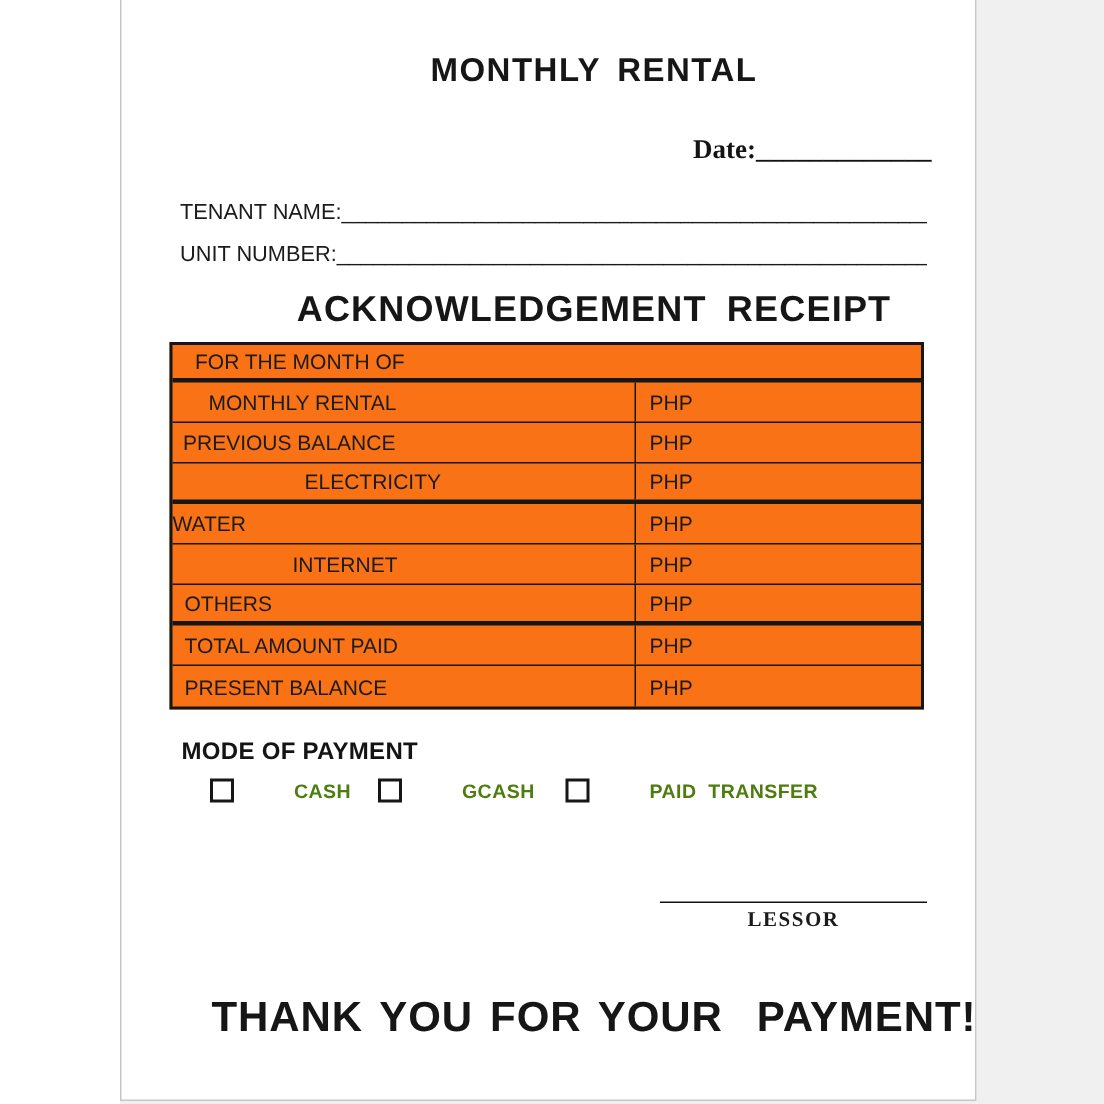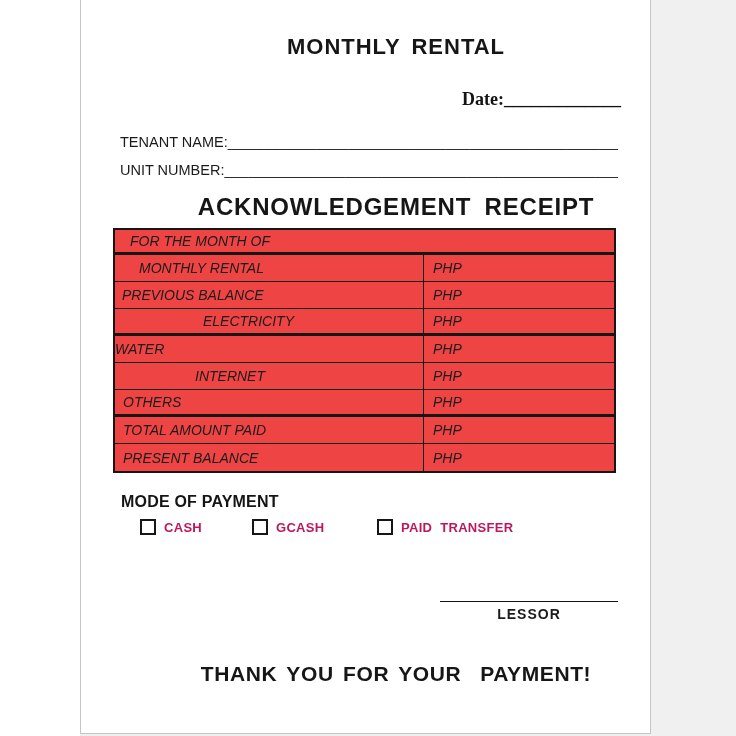--- a/index.html
+++ b/index.html
@@ -56,22 +56,21 @@
     text-align: center;
     font-size: 24px; font-weight: bold;
     letter-spacing: 0.8px; word-spacing: 6px;
     color: #161616;
   }
 
   .rtable {
     position: absolute; top: 228px; left: 33px; width: 503px;
     border: 2px solid #161616;
     box-sizing: border-box;
-    background: #ef4444;
-    font-style: italic;
+    background: #f97316;
   }
   .trow {
     display: flex; align-items: center;
     height: 27px;
     border-bottom: 1.5px solid #161616;
     box-sizing: border-box;
     font-size: 14px;
   }
   .trow.header { height: 25px; }
   .trow:last-child { border-bottom: none; }
@@ -104,38 +103,40 @@
   .option.gcash { left: 172px; }
   .option.bank  { left: 297px; }
   .checkbox {
     width: 12px; height: 12px;
     border: 2px solid #161616;
     background: #ffffff;
     display: inline-block;
   }
   .option-label {
     font-size: 13px; font-weight: bold; letter-spacing: 0.3px; word-spacing: 4px;
-    color: #be185d;
+    color: #4d7c0f;
+    margin-left: 32px;
   }
 
   .signature {
     position: absolute; top: 601px; left: 360px; width: 178px;
     border-top: 1.6px solid #111111;
     text-align: center;
+    font-family: Liberation Serif, serif;
   }
   .signature-label {
     display: inline-block; padding-top: 4px;
     font-size: 14px; font-weight: bold; letter-spacing: 1px;
     color: #1b1b1b;
   }
 
   .footer-msg {
     position: absolute; top: 662px; left: 0; width: 100%;
     text-align: center;
-    font-size: 21px; font-weight: bold;
+    font-size: 28px; font-weight: bold;
     letter-spacing: 0.6px; word-spacing: 3px;
     white-space: pre;
     color: #161616;
   }
 </style>
 </head>
 <body>
 
 <div id="canvas">
   <div class="outside-right"></div>

